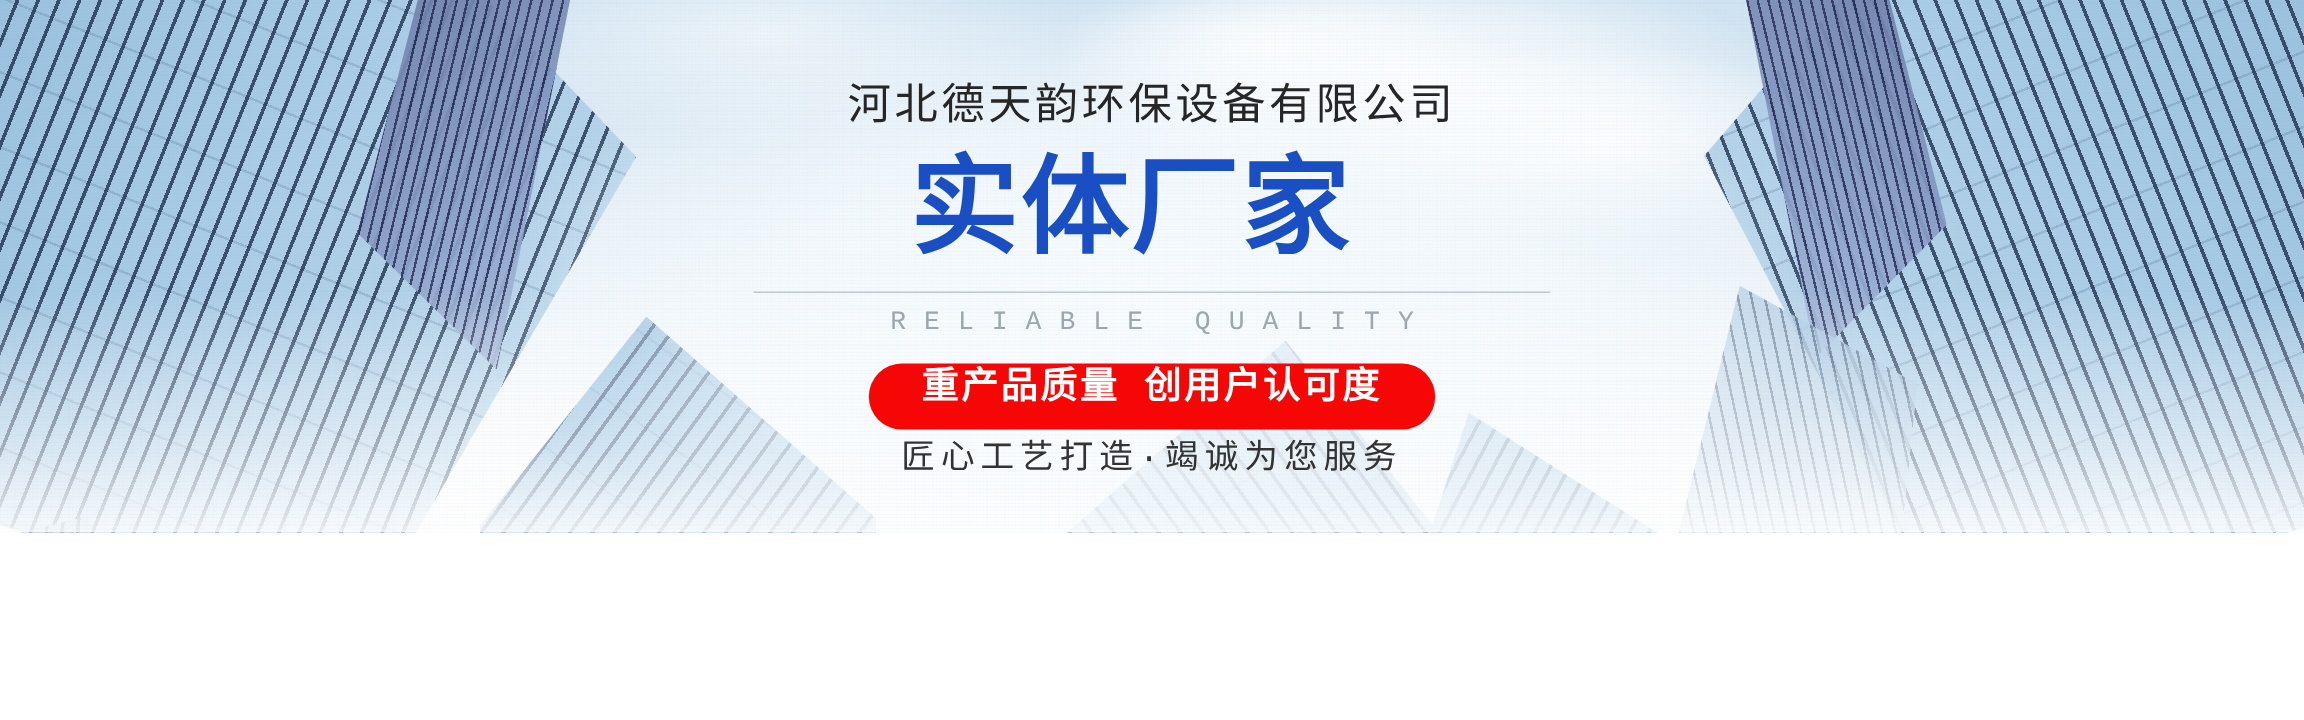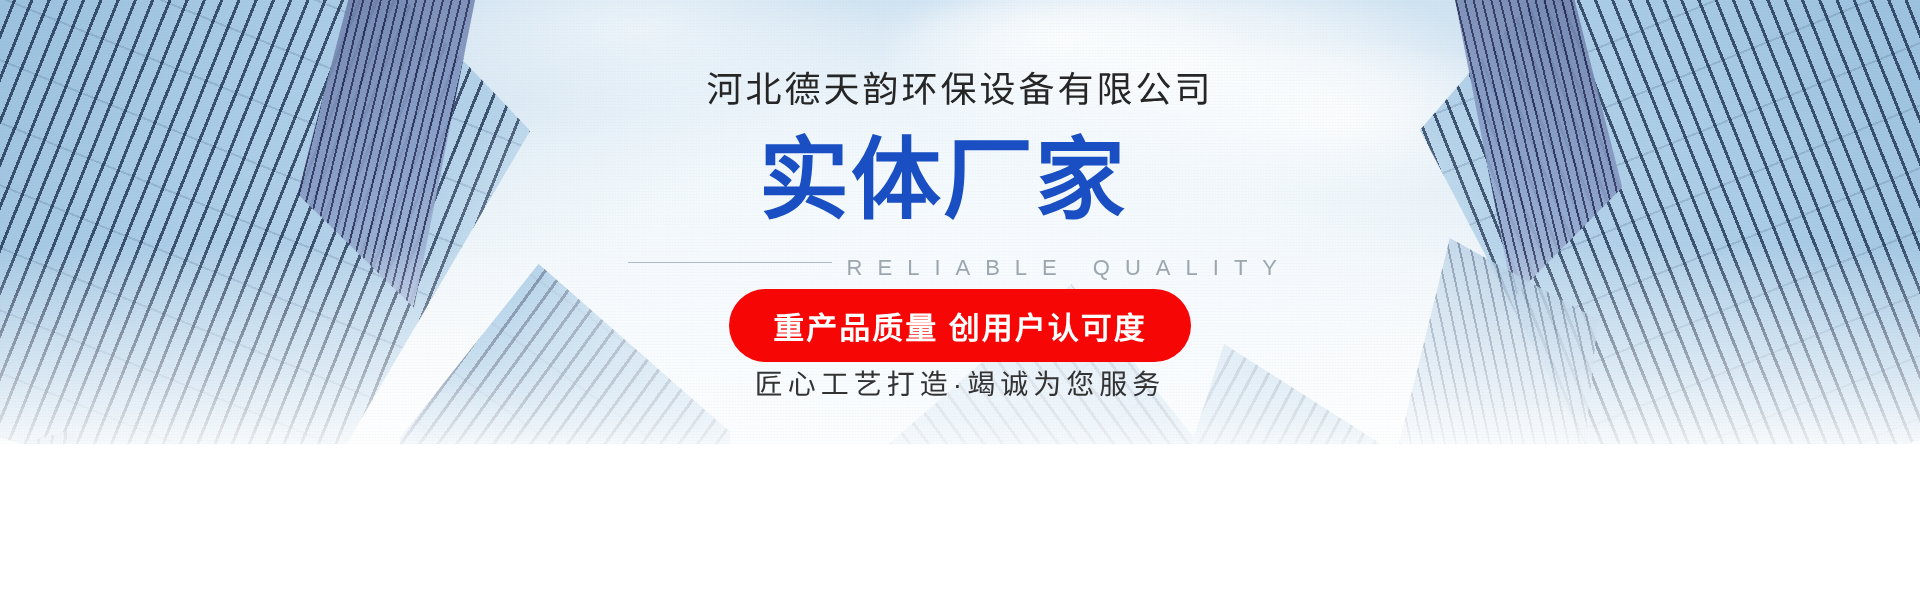--- a/index.html
+++ b/index.html
@@ -6,21 +6,21 @@
   html, body {
     margin: 0;
     padding: 0;
     background: #ffffff;
   }
   .banner {
     position: relative;
     width: 1920px;
     height: 444px;
     overflow: hidden;
-    font-family: Liberation Sans, sans-serif;
+    font-family: Liberation Mono, monospace;
     background: linear-gradient(to bottom, #cfe3f2 0%, #dceaf5 22%, #e9f2f8 45%, #f2f7fb 62%, #f7fafc 80%, #fbfdfe 100%);
   }
 
   
   .sky-layer {
     position: absolute;
     inset: 0;
     background:
       radial-gradient(ellipse 420px 150px at 1180px 70px, rgba(255,255,255,0.95) 0%, rgba(255,255,255,0.55) 40%, rgba(255,255,255,0) 72%),
       radial-gradient(ellipse 300px 110px at 1330px 120px, rgba(255,255,255,0.9) 0%, rgba(255,255,255,0.4) 45%, rgba(255,255,255,0) 75%),
@@ -197,45 +197,45 @@
     align-items: baseline;
   }
   .headline .hl-blue { color: #1a4fc4; }
   .headline .hl-gap  { display: inline-block; width: 34px; }
   .headline .hl-dark { color: #2b2b2b; }
 
   .subline-wrap {
     margin-top: 14px;
     width: 664px;
     display: flex;
-    flex-direction: row;
+    flex-direction: column;
     align-items: center;
   }
   .subline-rule {
     width: 100%;
     height: 1px;
     background: #9aa7b2;
     opacity: 0.75;
   }
   .subline-en {
     margin-top: 12px;
     font-size: 22px;
     letter-spacing: 15px;
     color: #9ba6ae;
     font-weight: 400;
     white-space: nowrap;
     text-indent: 15px;
   }
 
   .pill {
-    margin-top: 8px;
+    margin-top: 22px;
     background: #f70606;
     color: #ffffff;
     border-radius: 999px;
-    padding: 21px 44px 13px;
+    padding: 3px 44px 13px;
     font-size: 31px;
     font-weight: 700;
     letter-spacing: 2px;
     line-height: 1.25;
     white-space: nowrap;
     border: none;
     font-family: inherit;
     cursor: pointer;
   }
 

